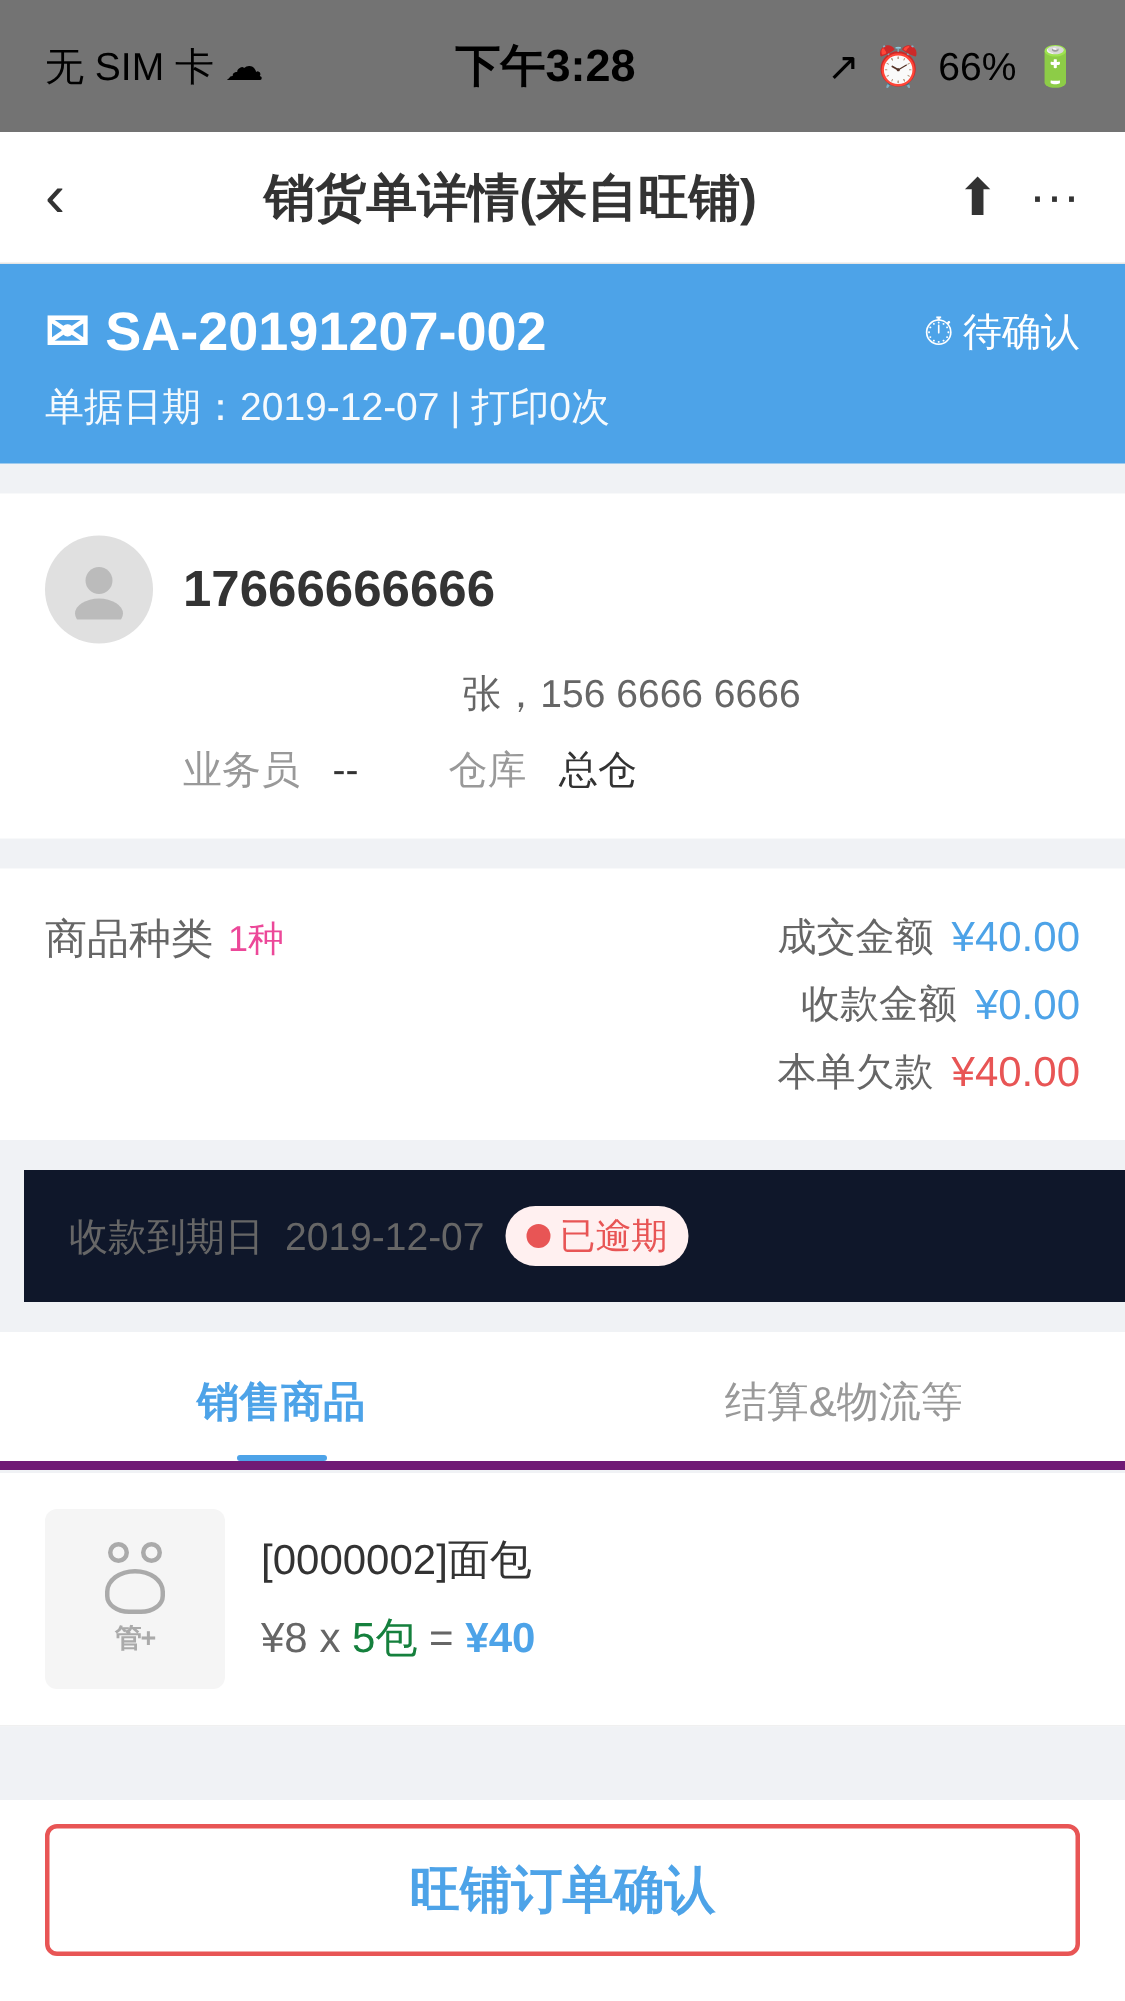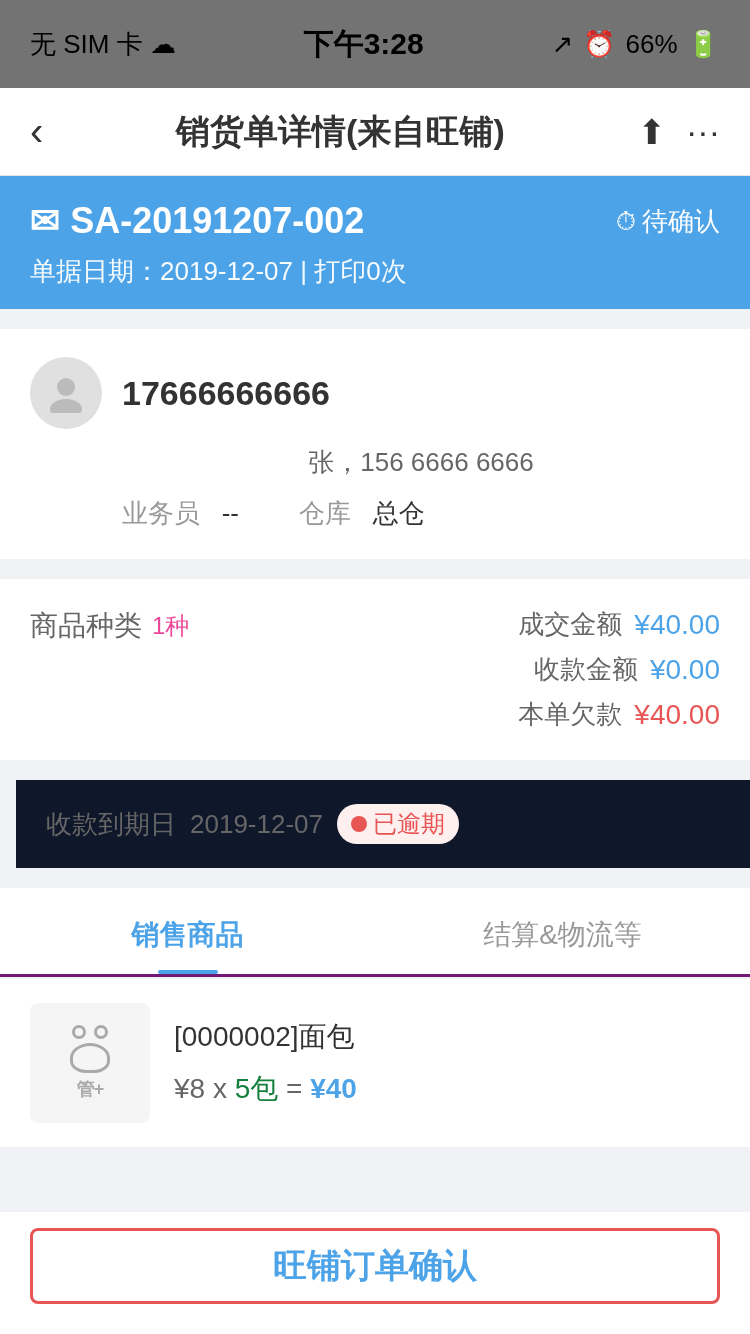--- a/index.html
+++ b/index.html
@@ -205,21 +205,21 @@
       border-radius: 50%;
       background: #e85555;
       display: inline-block;
     }
 
     
     .tabs-container {
       background: #fff;
       margin-top: 20px;
       display: flex;
-      border-bottom: 3px solid #701a75;
+      border-bottom: 6px solid #701a75;
     }
     .tab {
       flex: 1;
       text-align: center;
       padding: 28px 0 20px 0;
       font-size: 28px;
       color: #999;
       cursor: pointer;
       position: relative;
     }
@@ -281,21 +281,21 @@
     .bottom-bar {
       position: fixed;
       bottom: 0;
       left: 0;
       width: 750px;
       background: #fff;
       padding: 16px 30px 30px 30px;
     }
     .confirm-btn {
       width: 100%;
-      height: 76px;
+      height: 88px;
       border: 3px solid #e85555;
       border-radius: 8px;
       background: #fff;
       color: #4da3e8;
       font-size: 34px;
       font-weight: 600;
       cursor: pointer;
       display: flex;
       align-items: center;
       justify-content: center;

